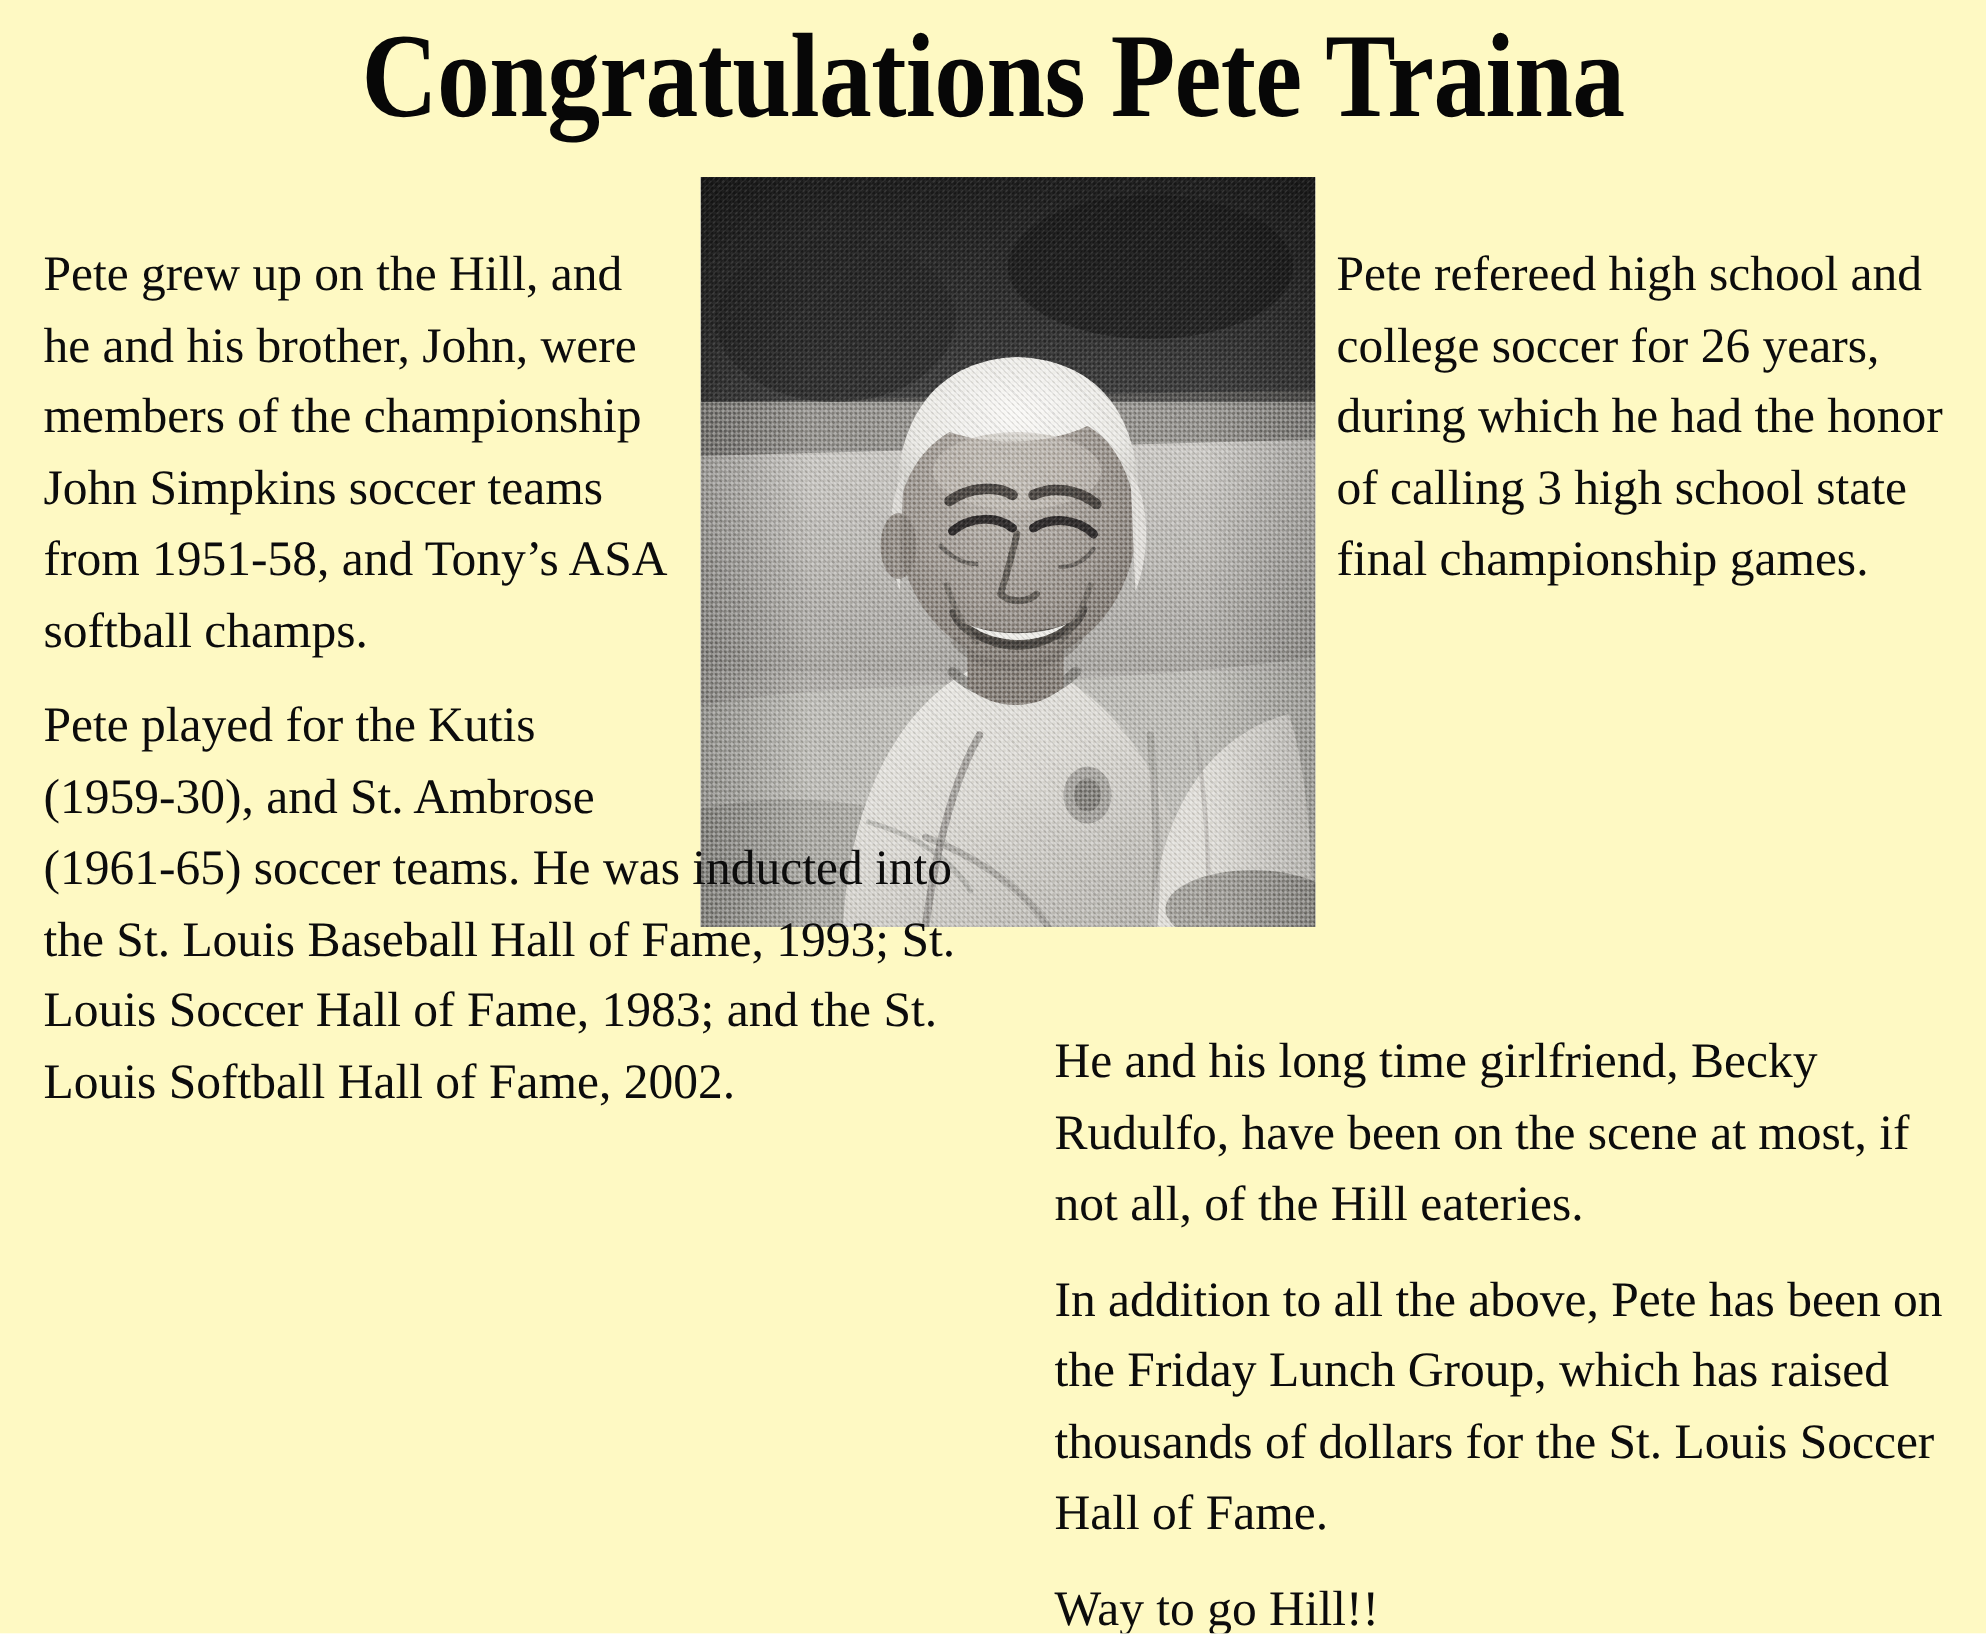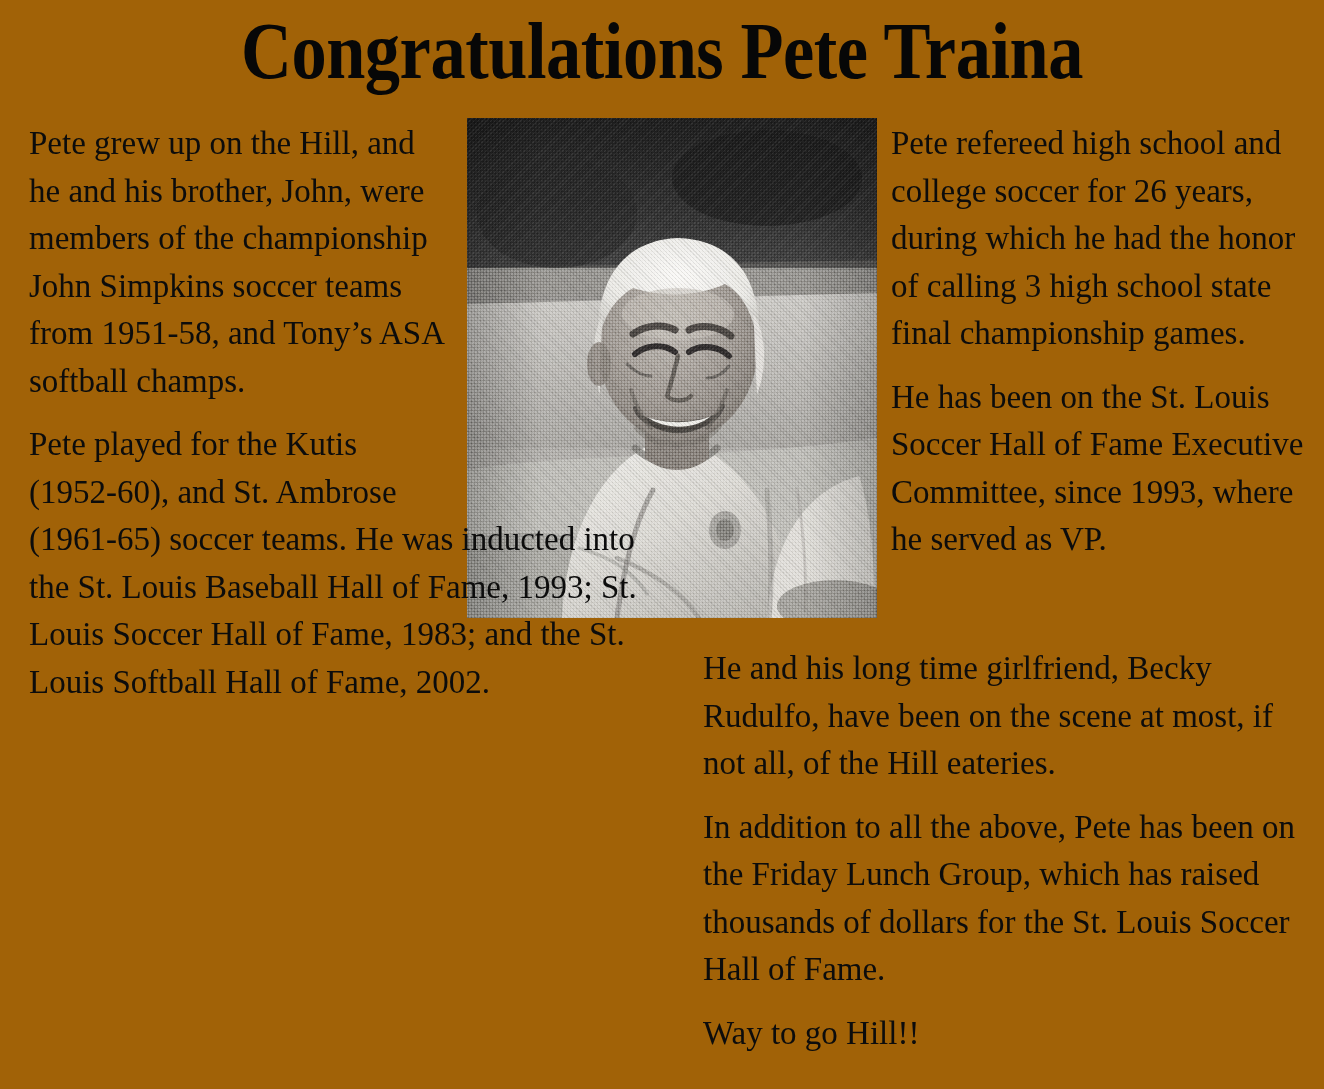--- a/index.html
+++ b/index.html
@@ -6,21 +6,21 @@
   html, body {
     margin: 0;
     padding: 0;
     background: #ffffff;
   }
 
   #page {
     position: relative;
     width: 1324px;
     height: 1089px;
-    background: #a16207;
+    background: #fef9c3;
     overflow: hidden;
     font-family: "Liberation Serif", "DejaVu Serif", serif;
     color: #0a0a0a;
     -webkit-font-smoothing: antialiased;
   }
 
   
   #headline {
     position: absolute;
     left: 0;
@@ -75,20 +75,21 @@
     opacity: 0.8;
   }
 
   
   .col {
     position: absolute;
     font-size: 33px;
     line-height: 47.5px;
     text-align: left;
     color: #0c0c0c;
+    margin-top: 40px;
   }
   .col p {
     margin: 0 0 16px 0;
   }
   .col p:last-child { margin-bottom: 0; }
 
   
   #left-col {
     left: 29px;
     top: 120px;
@@ -221,26 +222,25 @@
 
       <rect x="0" y="0" width="410" height="500" fill="url(#vign)"></rect>
     </svg>
     <div class="grain"></div>
     <div class="screen"></div>
   </div>
 
   <div id="left-col" class="col">
     <div class="photo-gap"></div>
     <p>Pete grew up on the Hill, and he and his brother, John, were members of the championship John Simpkins soccer teams from 1951-58, and Tony’s ASA softball champs.</p>
-    <p>Pete played for the Kutis (1952-60), and St. Ambrose (1961-65) soccer teams. He was inducted into the St. Louis Baseball Hall of Fame, 1993; St. Louis Soccer Hall of Fame, 1983; and the St. Louis Softball Hall of Fame, 2002.</p>
+    <p>Pete played for the Kutis (1959-30), and St. Ambrose (1961-65) soccer teams. He was inducted into the St. Louis Baseball Hall of Fame, 1993; St. Louis Soccer Hall of Fame, 1983; and the St. Louis Softball Hall of Fame, 2002.</p>
   </div>
 
   <div id="right-col-top" class="col">
     <p>Pete refereed high school and college soccer for 26 years, during which he had the honor of calling 3 high school state final championship games.</p>
-    <p>He has been on the St. Louis Soccer Hall of Fame Executive Committee, since 1993, where he served as VP.</p>
   </div>
 
   <div id="right-col-bottom" class="col">
     <p>He and his long time girlfriend, Becky Rudulfo, have been on the scene at most, if not all, of the Hill eateries.</p>
     <p>In addition to all the above, Pete has been on the Friday Lunch Group, which has raised thousands of dollars for the St. Louis Soccer Hall of Fame.</p>
     <p>Way to go Hill!!</p>
   </div>
 
 </div>
 

